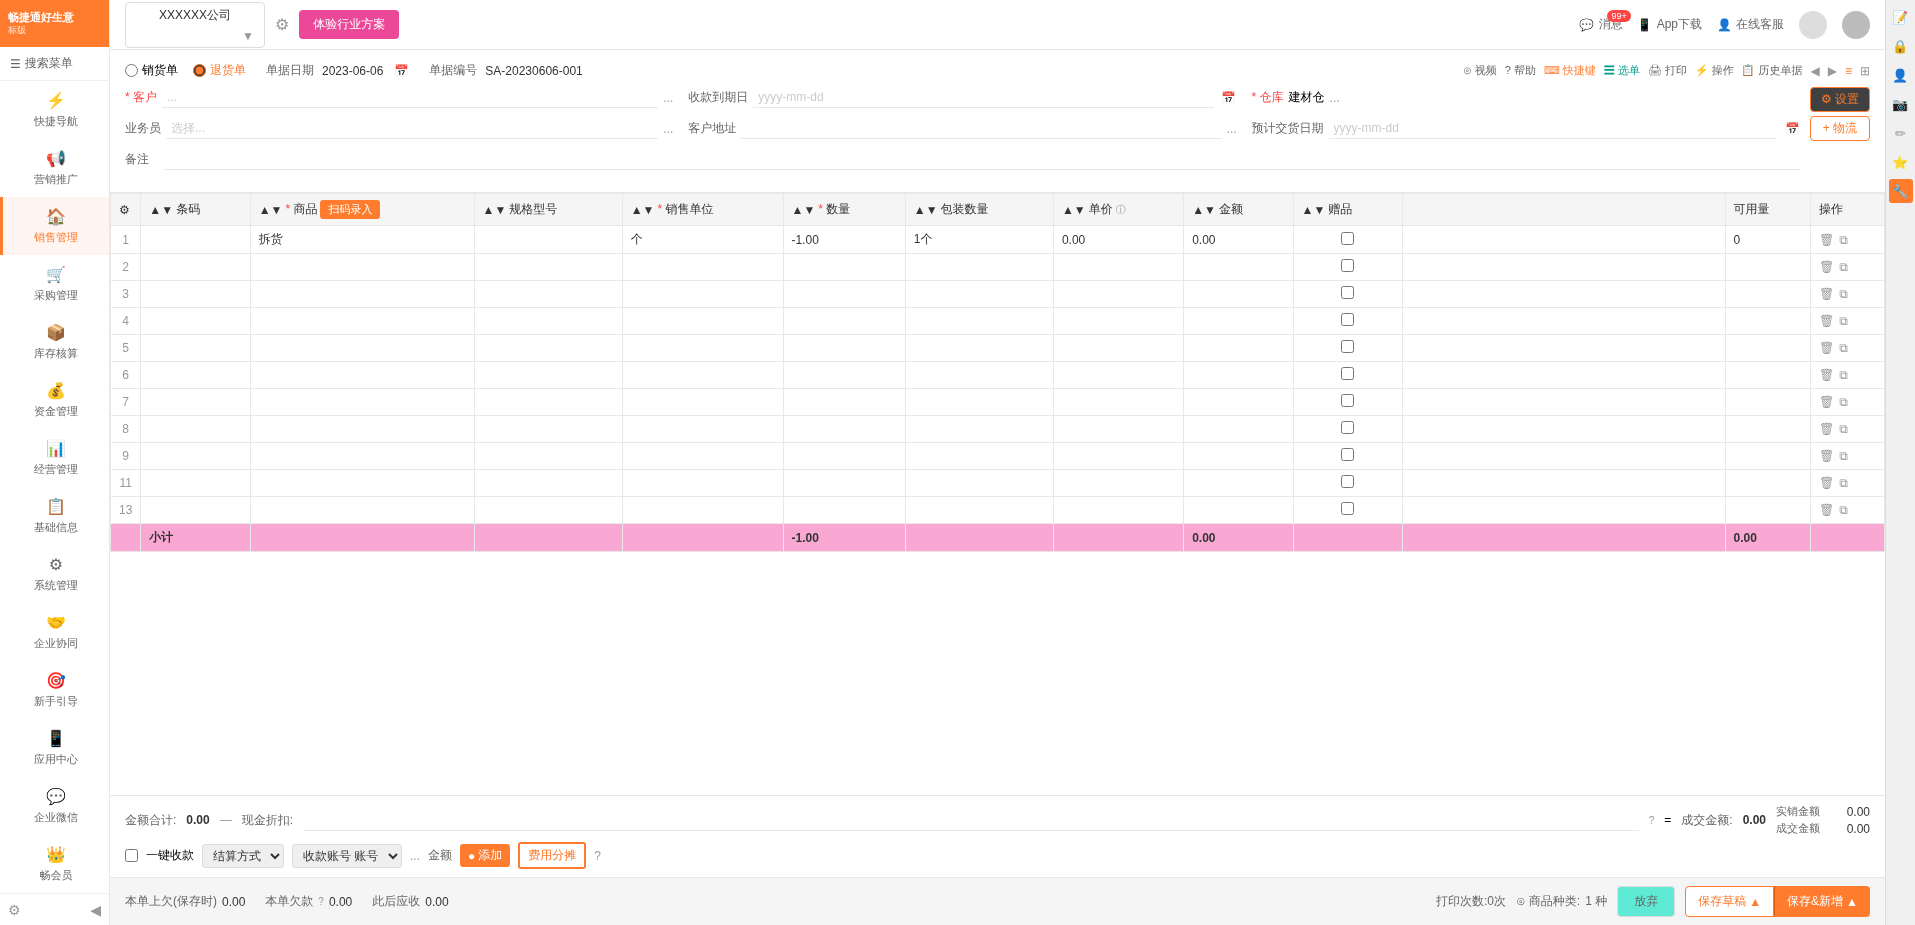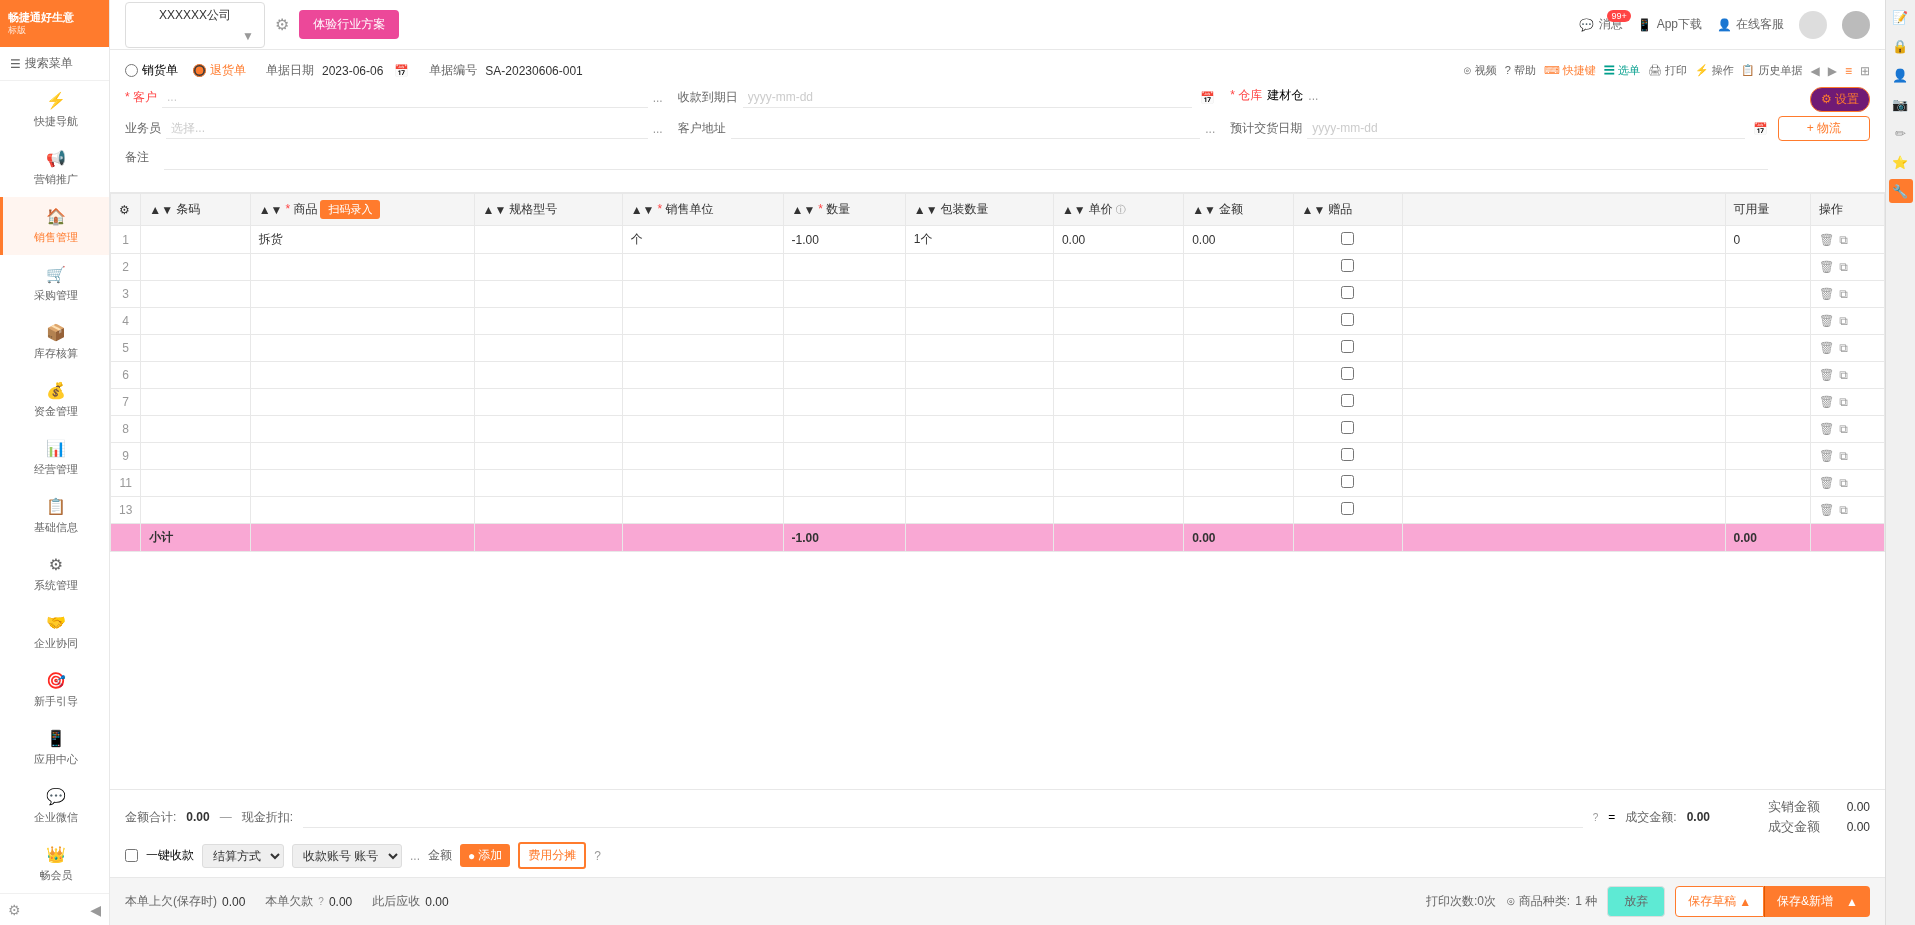--- a/index.html
+++ b/index.html
@@ -34,30 +34,30 @@
 
     
     .tabbar { height: 40px; background: #009e8c; display: flex; align-items: center; padding: 0 10px; gap: 2px; flex-shrink: 0; }
     .tab { padding: 6px 14px; color: rgba(255,255,255,0.8); cursor: pointer; border-radius: 4px 4px 0 0; font-size: 12px; }
     .tab.active { background: #fff; color: #333; }
     .tab-close { margin-left: 5px; color: #999; cursor: pointer; }
     .tabbar-close-all { margin-left: auto; color: rgba(255,255,255,0.8); cursor: pointer; font-size: 16px; }
 
     
     .form-area { background: #fff; padding: 12px 15px; flex-shrink: 0; border-bottom: 1px solid #e8e8e8; }
-    .form-row { display: flex; align-items: flex-start; margin-bottom: 10px; gap: 15px; }
+    .form-row { display: flex; align-items: center; margin-bottom: 10px; gap: 15px; }
     .form-row-top { display: flex; align-items: center; gap: 20px; margin-bottom: 8px; }
     .radio-group { display: flex; gap: 15px; align-items: center; }
     .radio-label { display: flex; align-items: center; gap: 4px; cursor: pointer; }
     .radio-label input[type=radio] { accent-color: #ff7b2d; }
     .form-meta { display: flex; align-items: center; gap: 8px; color: #333; font-size: 12px; }
     .form-meta-label { color: #666; }
     .form-actions-right { margin-left: auto; display: flex; gap: 8px; align-items: center; }
     .action-link { color: #666; cursor: pointer; font-size: 11px; display: flex; align-items: center; gap: 3px; }
-    .btn-settings { border: 1px solid #ff7b2d; color: #ff7b2d; background: #701a75; border-radius: 12px; padding: 3px 10px; cursor: pointer; font-size: 12px; margin-left: 32px; }
+    .btn-settings { border: 1px solid #ff7b2d; color: #ff7b2d; background: #404040; border-radius: 4px; padding: 3px 10px; cursor: pointer; font-size: 12px; }
     .btn-logistics { border: 1px solid #ff7b2d; color: #ff7b2d; background: #fff; border-radius: 4px; padding: 3px 10px; cursor: pointer; font-size: 12px; }
 
     .field-group { display: flex; align-items: center; gap: 5px; flex: 1; }
     .field-label { color: #ff4444; white-space: nowrap; }
     .field-label-normal { color: #666; white-space: nowrap; }
     .field-input { border: none; border-bottom: 1px solid #e8e8e8; padding: 3px 5px; flex: 1; color: #333; outline: none; min-width: 80px; }
     .field-input::placeholder { color: #ccc; }
     .field-dots { color: #999; cursor: pointer; }
     .field-calendar { color: #ff7b2d; cursor: pointer; margin-left: 3px; }
 
@@ -92,27 +92,27 @@
 
     
     .footer-bar { background: #f5f5f5; border-top: 1px solid #e8e8e8; padding: 8px 15px; display: flex; align-items: center; gap: 20px; flex-shrink: 0; }
     .footer-stat { display: flex; align-items: center; gap: 5px; color: #666; }
     .footer-stat-value { color: #333; }
     .footer-right { margin-left: auto; display: flex; align-items: center; gap: 10px; }
     .print-info { color: #666; }
     .product-type { display: flex; align-items: center; gap: 5px; color: #666; }
     .btn-abandon { border: 1px solid #ddd; background: #5eead4; color: #666; border-radius: 4px; padding: 6px 16px; cursor: pointer; }
     .btn-save-draft { border: 1px solid #ff7b2d; background: #fff; color: #ff7b2d; border-radius: 4px; padding: 6px 12px; cursor: pointer; display: flex; align-items: center; gap: 3px; }
-    .btn-save-new { background: #ff7b2d; color: #fff; border: none; border-radius: 4px; padding: 6px 12px; cursor: pointer; display: flex; align-items: center; gap: 13px; }
+    .btn-save-new { background: #ff7b2d; color: #fff; border: none; border-radius: 4px; padding: 6px 12px; cursor: pointer; display: flex; align-items: center; gap: 3px; }
     .btn-group { display: flex; }
     .btn-group .btn-save-draft { border-radius: 4px 0 0 4px; }
     .btn-group .btn-save-new { border-radius: 0 4px 4px 0; border-left: 1px solid #e05a00; }
     .sales-summary { display: flex; flex-direction: column; align-items: flex-end; gap: 2px; margin-left: auto; }
     .sales-summary-row { display: flex; gap: 10px; align-items: center; }
-    .sales-summary-label { color: #666; font-size: 13px; margin-left: 48px; }
+    .sales-summary-label { color: #666; font-size: 11px; }
     .sales-summary-value { color: #333; font-size: 12px; min-width: 40px; text-align: right; }
 
     
     .right-panel { width: 30px; background: #f0f0f0; display: flex; flex-direction: column; align-items: center; padding: 5px 0; gap: 5px; border-left: 1px solid #ddd; flex-shrink: 0; }
     .right-panel-item { width: 24px; height: 24px; display: flex; align-items: center; justify-content: center; color: #999; cursor: pointer; border-radius: 3px; font-size: 13px; }
     .right-panel-item.active { background: #ff7b2d; color: #fff; }
 
     .content-area { flex: 1; display: flex; flex-direction: column; overflow: hidden; }
 
     .header-right-buttons { display: flex; flex-direction: column; gap: 4px; margin-left: 10px; }

